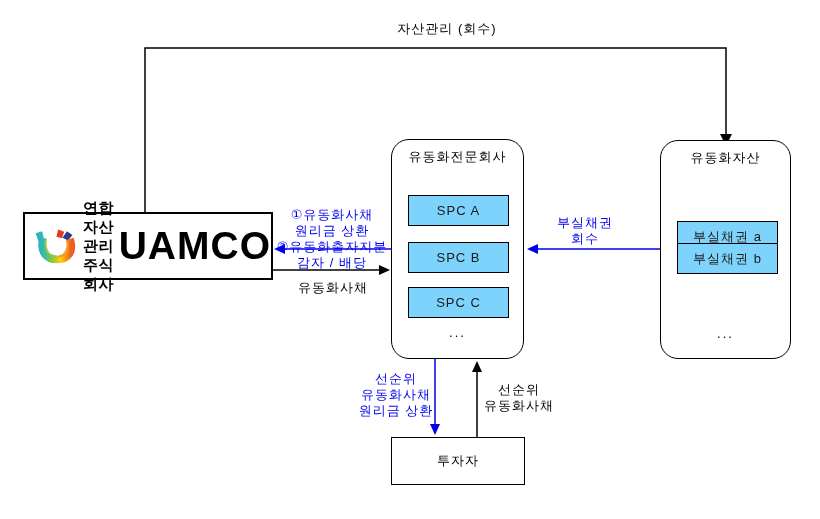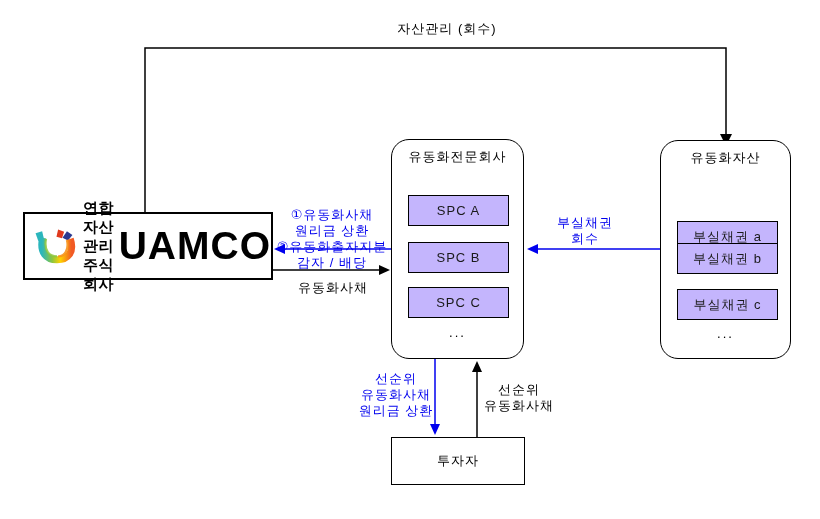--- a/index.html
+++ b/index.html
@@ -11,21 +11,21 @@
     font-size:13px; color:#000;
   }
   .wires { position:absolute; left:0; top:0; width:820px; height:519px; }
   .lbl { position:absolute; text-align:center; line-height:16px; white-space:nowrap; letter-spacing:1px; }
   .lbl.center { transform:translateX(-50%); }
   .blue { color:#0000EE; }
   .box { position:absolute; border:1.5px solid #000; background:#fff; }
   .box-title { padding-top:8px; text-align:center; letter-spacing:1px; }
   .subbox {
     position:absolute; left:16px; width:101px; height:31px;
-    border:1px solid #000; background:#c4b5fd;
+    border:1px solid #000; background:#7dd3fc;
     display:flex; align-items:center; justify-content:center;
     letter-spacing:1px; color:#1a1a1a;
   }
   .ellipsis { position:absolute; width:100%; text-align:center; letter-spacing:2px; }
   .uamco-box {
     position:absolute; left:23px; top:212px; width:250px; height:68px;
     border:2px solid #000; background:#fff;
     display:flex; align-items:center; padding-left:10px;
   }
   .uamco-text { display:flex; flex-direction:row; align-items:center; margin-left:4px; }
@@ -119,21 +119,20 @@
     <div class="subbox" style="top:55px;">SPC A</div>
     <div class="subbox" style="top:102px;">SPC B</div>
     <div class="subbox" style="top:147px;">SPC C</div>
     <div class="ellipsis" style="top:185px;">...</div>
   </div>
 
   <div class="box" style="left:660px; top:140px; width:131px; height:219px;border-radius:18px;">
     <div class="box-title">유동화자산</div>
     <div class="subbox" style="top:54px;margin-top:26px;">부실채권  a</div>
     <div class="subbox" style="top:102px;">부실채권  b</div>
-    <div class="subbox" style="top:148px;">부실채권  c</div>
     <div class="ellipsis" style="top:185px;">...</div>
   </div>
 
   <div class="lbl center blue" style="left:396px; top:371px;">
     <div>선순위</div>
     <div>유동화사채</div>
     <div>원리금 상환</div>
   </div>
 
   <div class="lbl center" style="left:519px; top:382px;">

